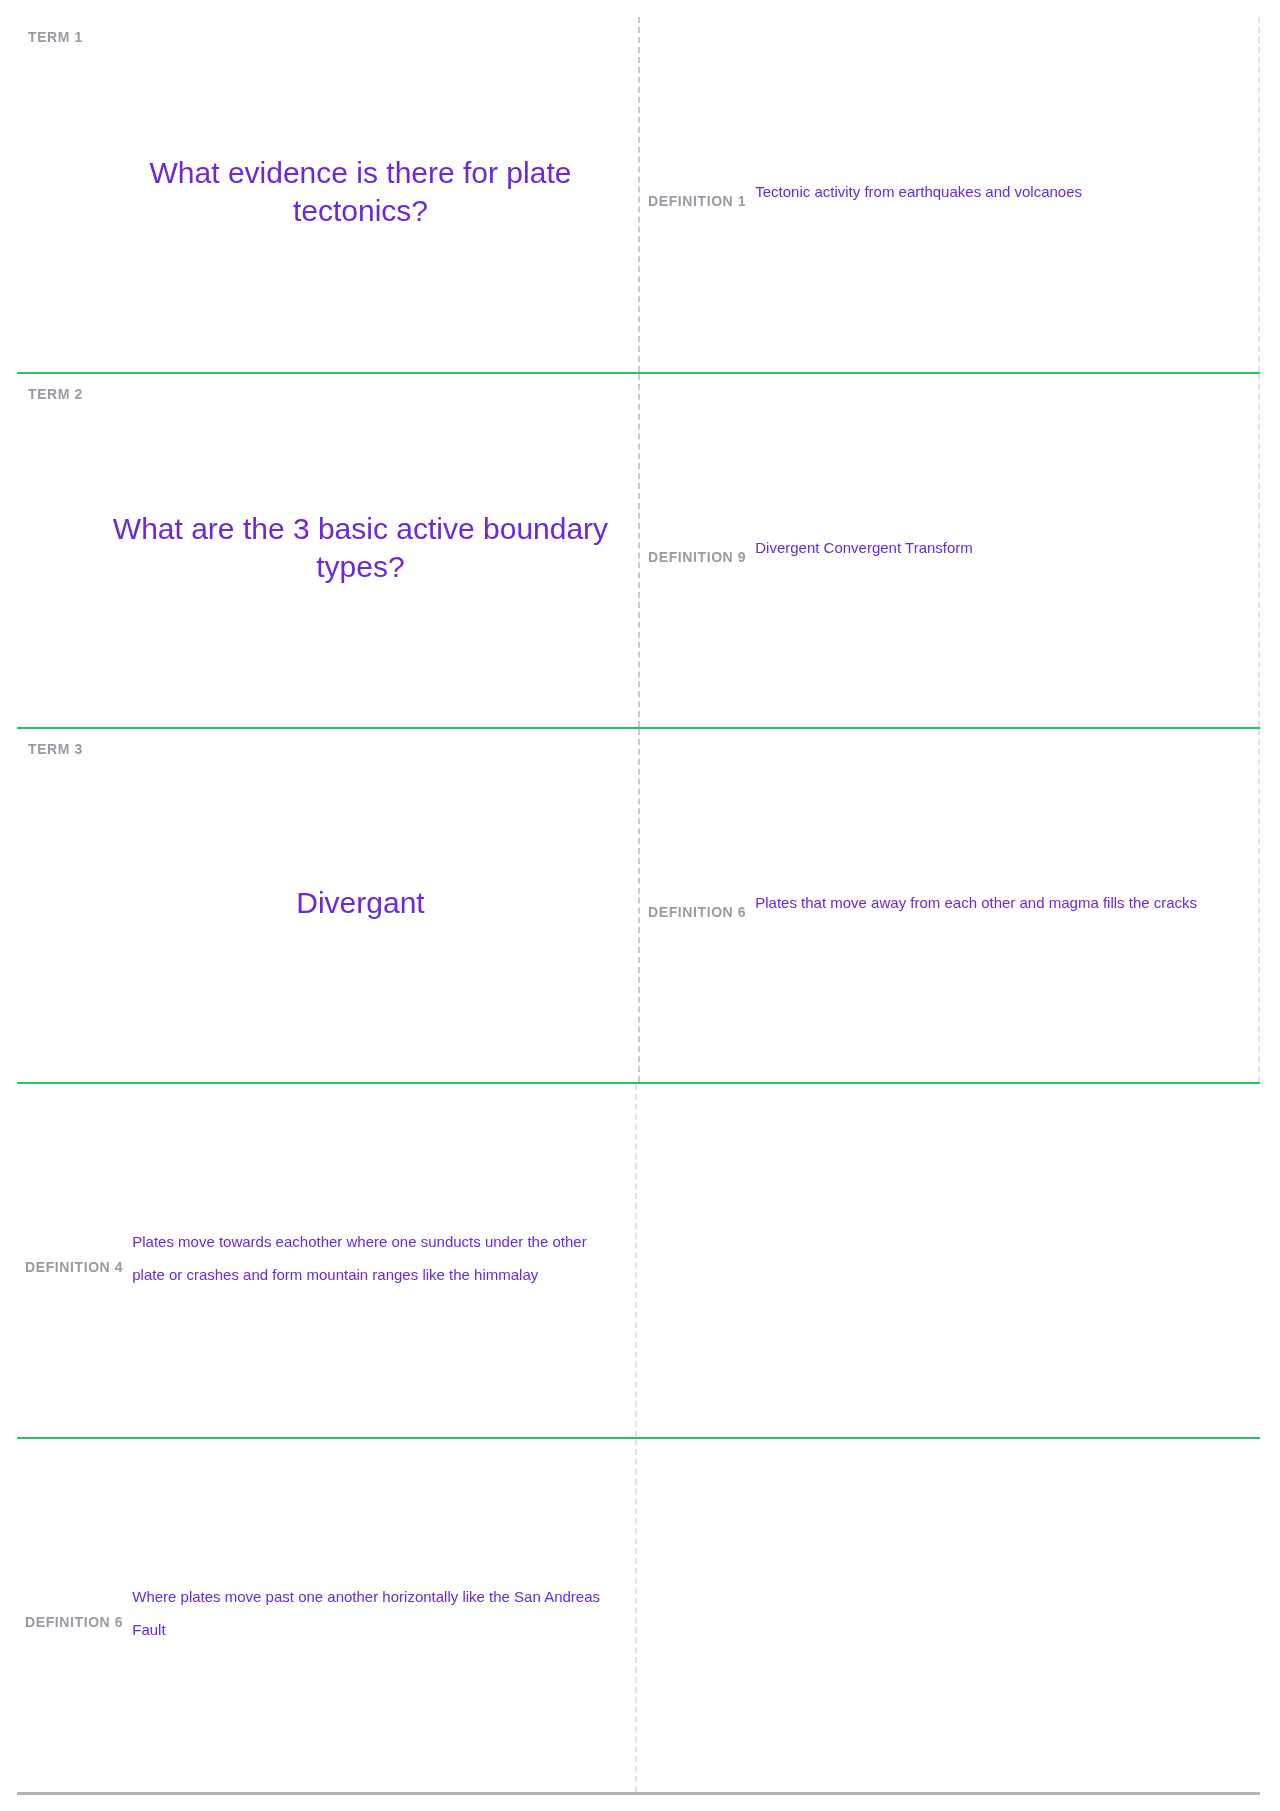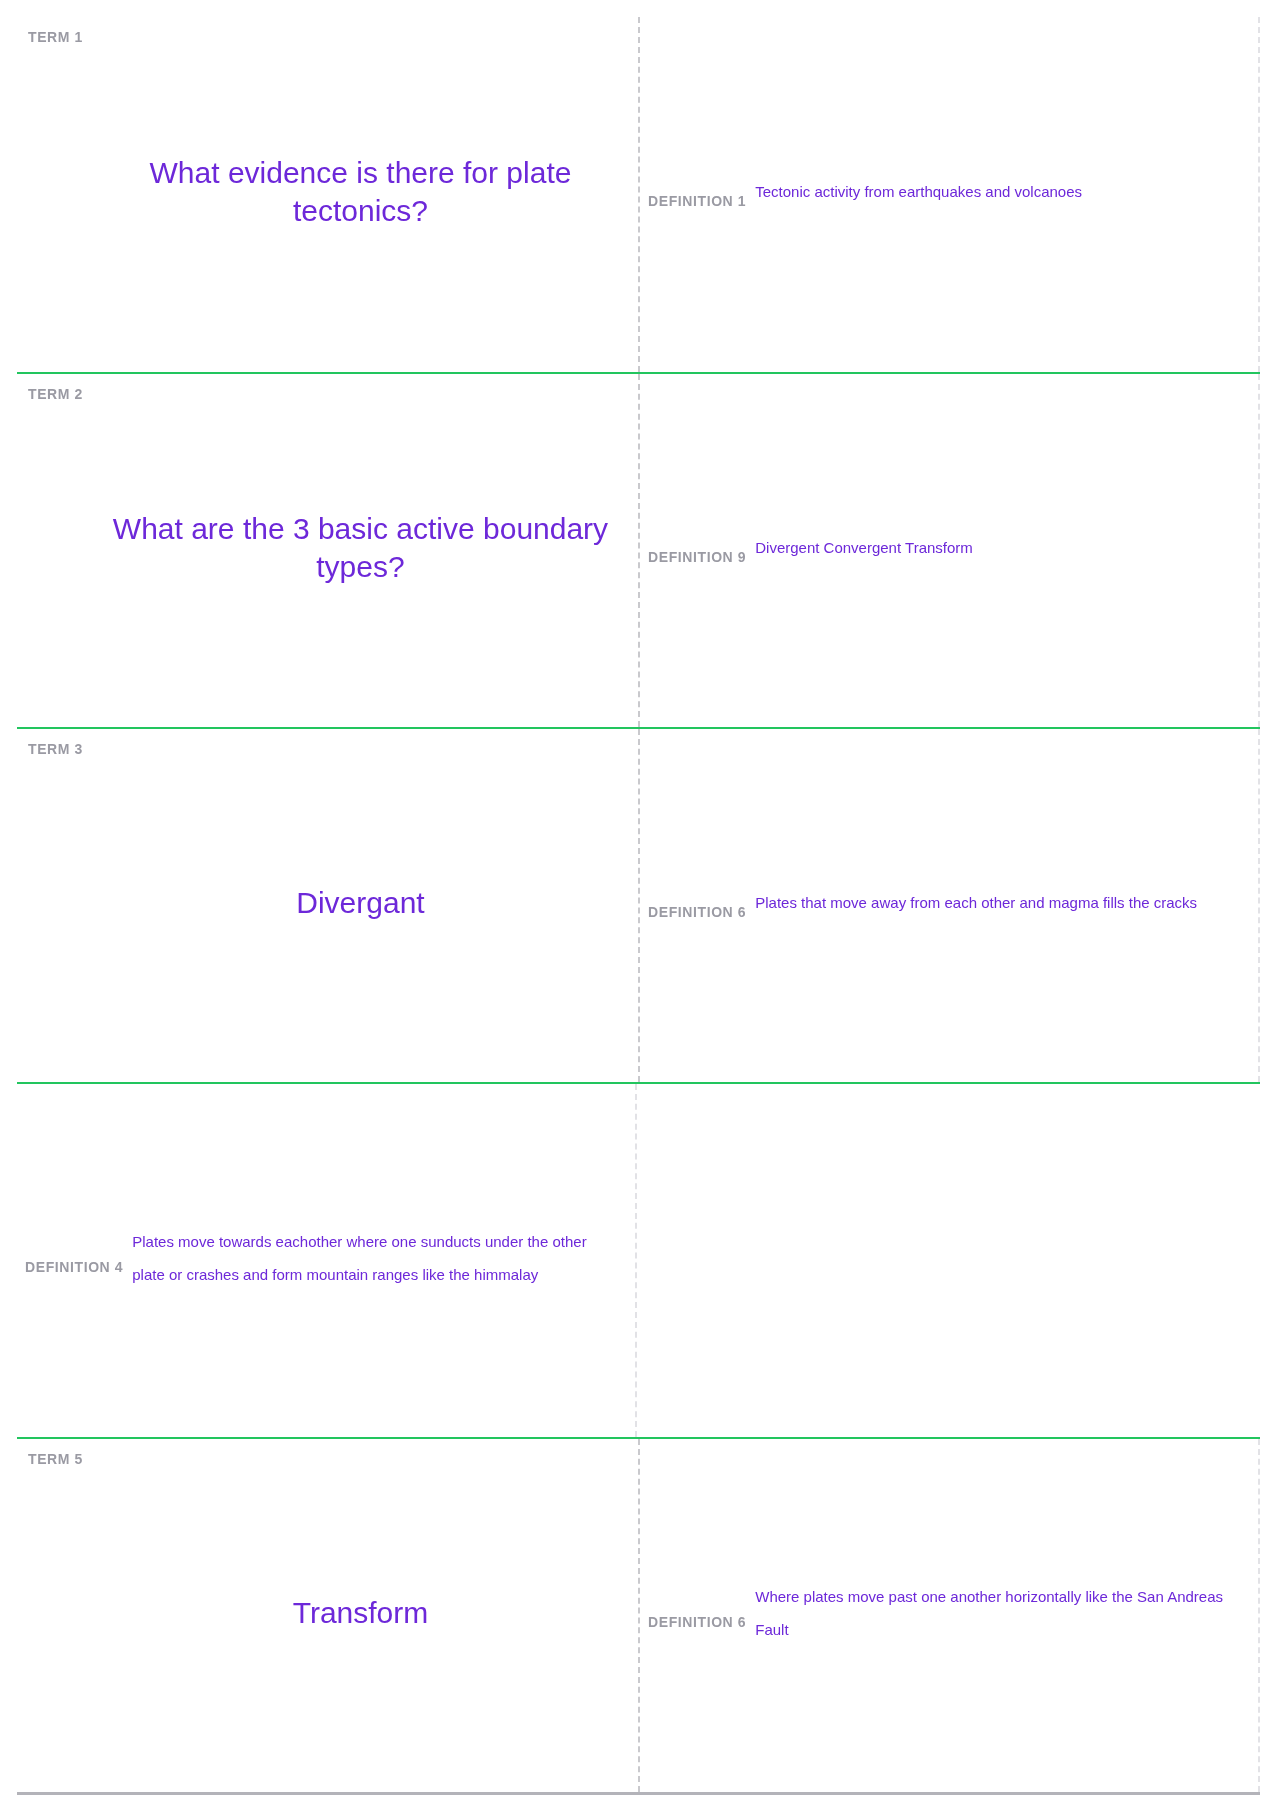--- a/index.html
+++ b/index.html
@@ -106,22 +106,18 @@
   </div>
 
   <div class="row">
     <div class="cell def">
       <div class="label">DEFINITION 4</div>
       <div class="content">Plates move towards eachother where one sunducts under the other plate or crashes and form mountain ranges like the himmalay</div>
     </div>
   </div>
 
   <div class="row">
-    <div class="cell term">
-      <div class="label">TERM 5</div>
-      <div class="content">Transform</div>
-    </div>
     <div class="cell def">
       <div class="label">DEFINITION 6</div>
       <div class="content">Where plates move past one another horizontally like the San Andreas Fault</div>
     </div>
   </div>
 </div>
 
 </body></html>

